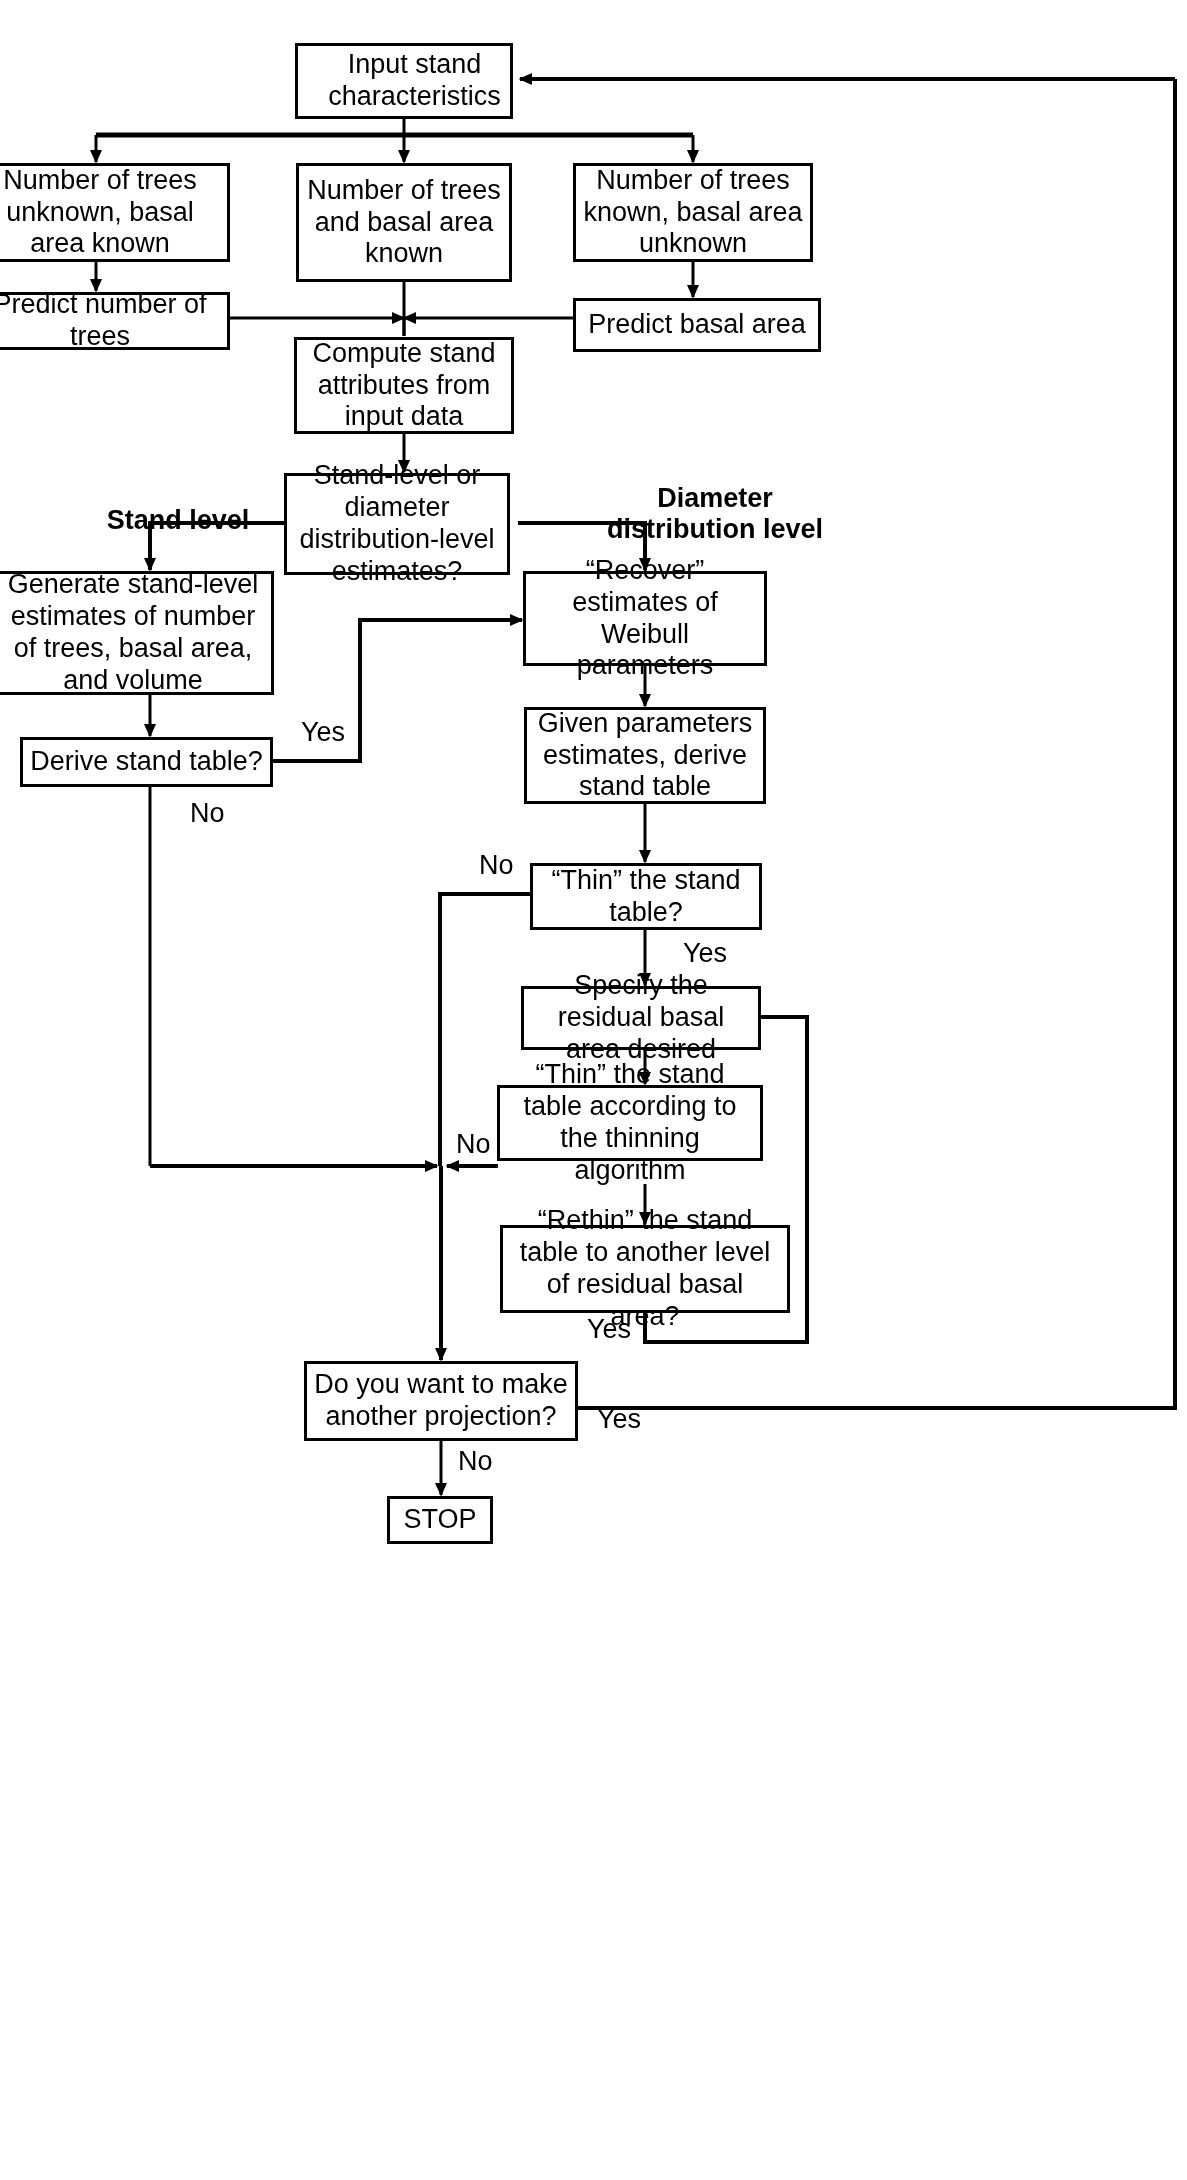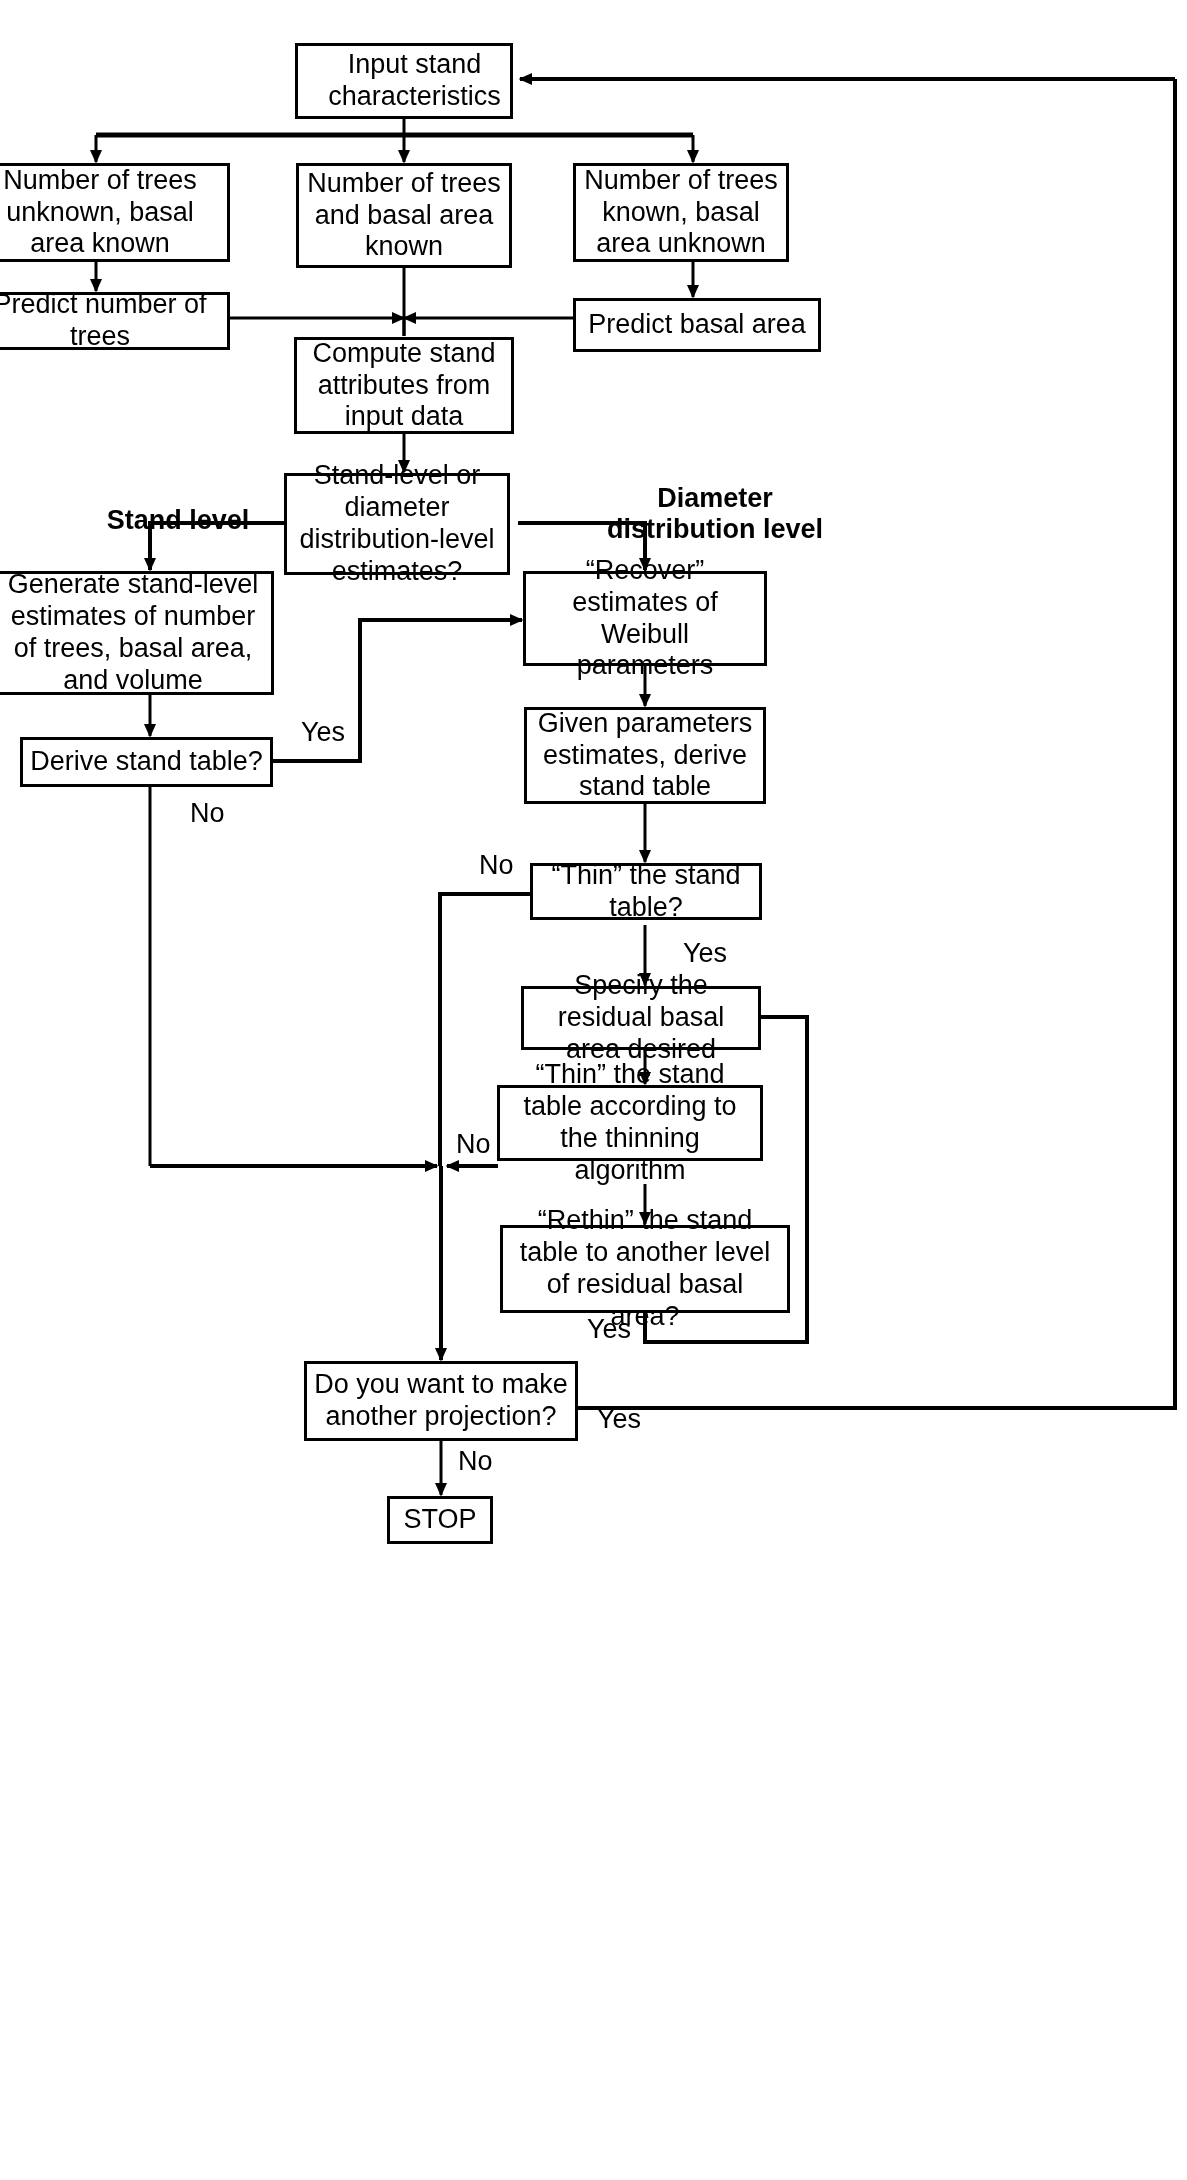--- a/index.html
+++ b/index.html
@@ -129,25 +129,25 @@
   </svg>
 
   <div class="node" style="left:295px; top:43px; width:218px; height:76px;padding-left:27px;">
     <span>Input stand characteristics</span>
   </div>
 
   <div class="node" style="left:-30px; top:163px; width:260px; height:99px;">
     <span>Number of trees unknown, basal area known</span>
   </div>
 
-  <div class="node" style="left:296px; top:163px; width:216px; height:105px;">
+  <div class="node" style="left:296px; top:163px; width:216px; height:119px;">
     <span>Number of trees and basal area known</span>
   </div>
 
-  <div class="node" style="left:573px; top:163px; width:216px; height:99px;">
+  <div class="node" style="left:573px; top:163px; width:240px; height:99px;">
     <span>Number of trees known, basal area unknown</span>
   </div>
 
   <div class="node" style="left:-30px; top:292px; width:260px; height:58px;">
     <span>Predict number of trees</span>
   </div>
 
   <div class="node" style="left:573px; top:298px; width:248px; height:54px;">
     <span>Predict basal area</span>
   </div>
@@ -169,21 +169,21 @@
   </div>
 
   <div class="node" style="left:20px; top:737px; width:253px; height:50px;">
     <span>Derive stand table?</span>
   </div>
 
   <div class="node" style="left:524px; top:707px; width:242px; height:97px;">
     <span>Given parameters estimates, derive stand table</span>
   </div>
 
-  <div class="node" style="left:530px; top:863px; width:232px; height:57px;">
+  <div class="node" style="left:530px; top:863px; width:232px; height:67px;">
     <span>“Thin” the stand table?</span>
   </div>
 
   <div class="node" style="left:521px; top:986px; width:240px; height:64px;">
     <span>Specify the residual basal area desired</span>
   </div>
 
   <div class="node" style="left:497px; top:1085px; width:266px; height:76px;justify-content:flex-end;">
     <span>“Thin” the stand table according to the thinning algorithm</span>
   </div>

